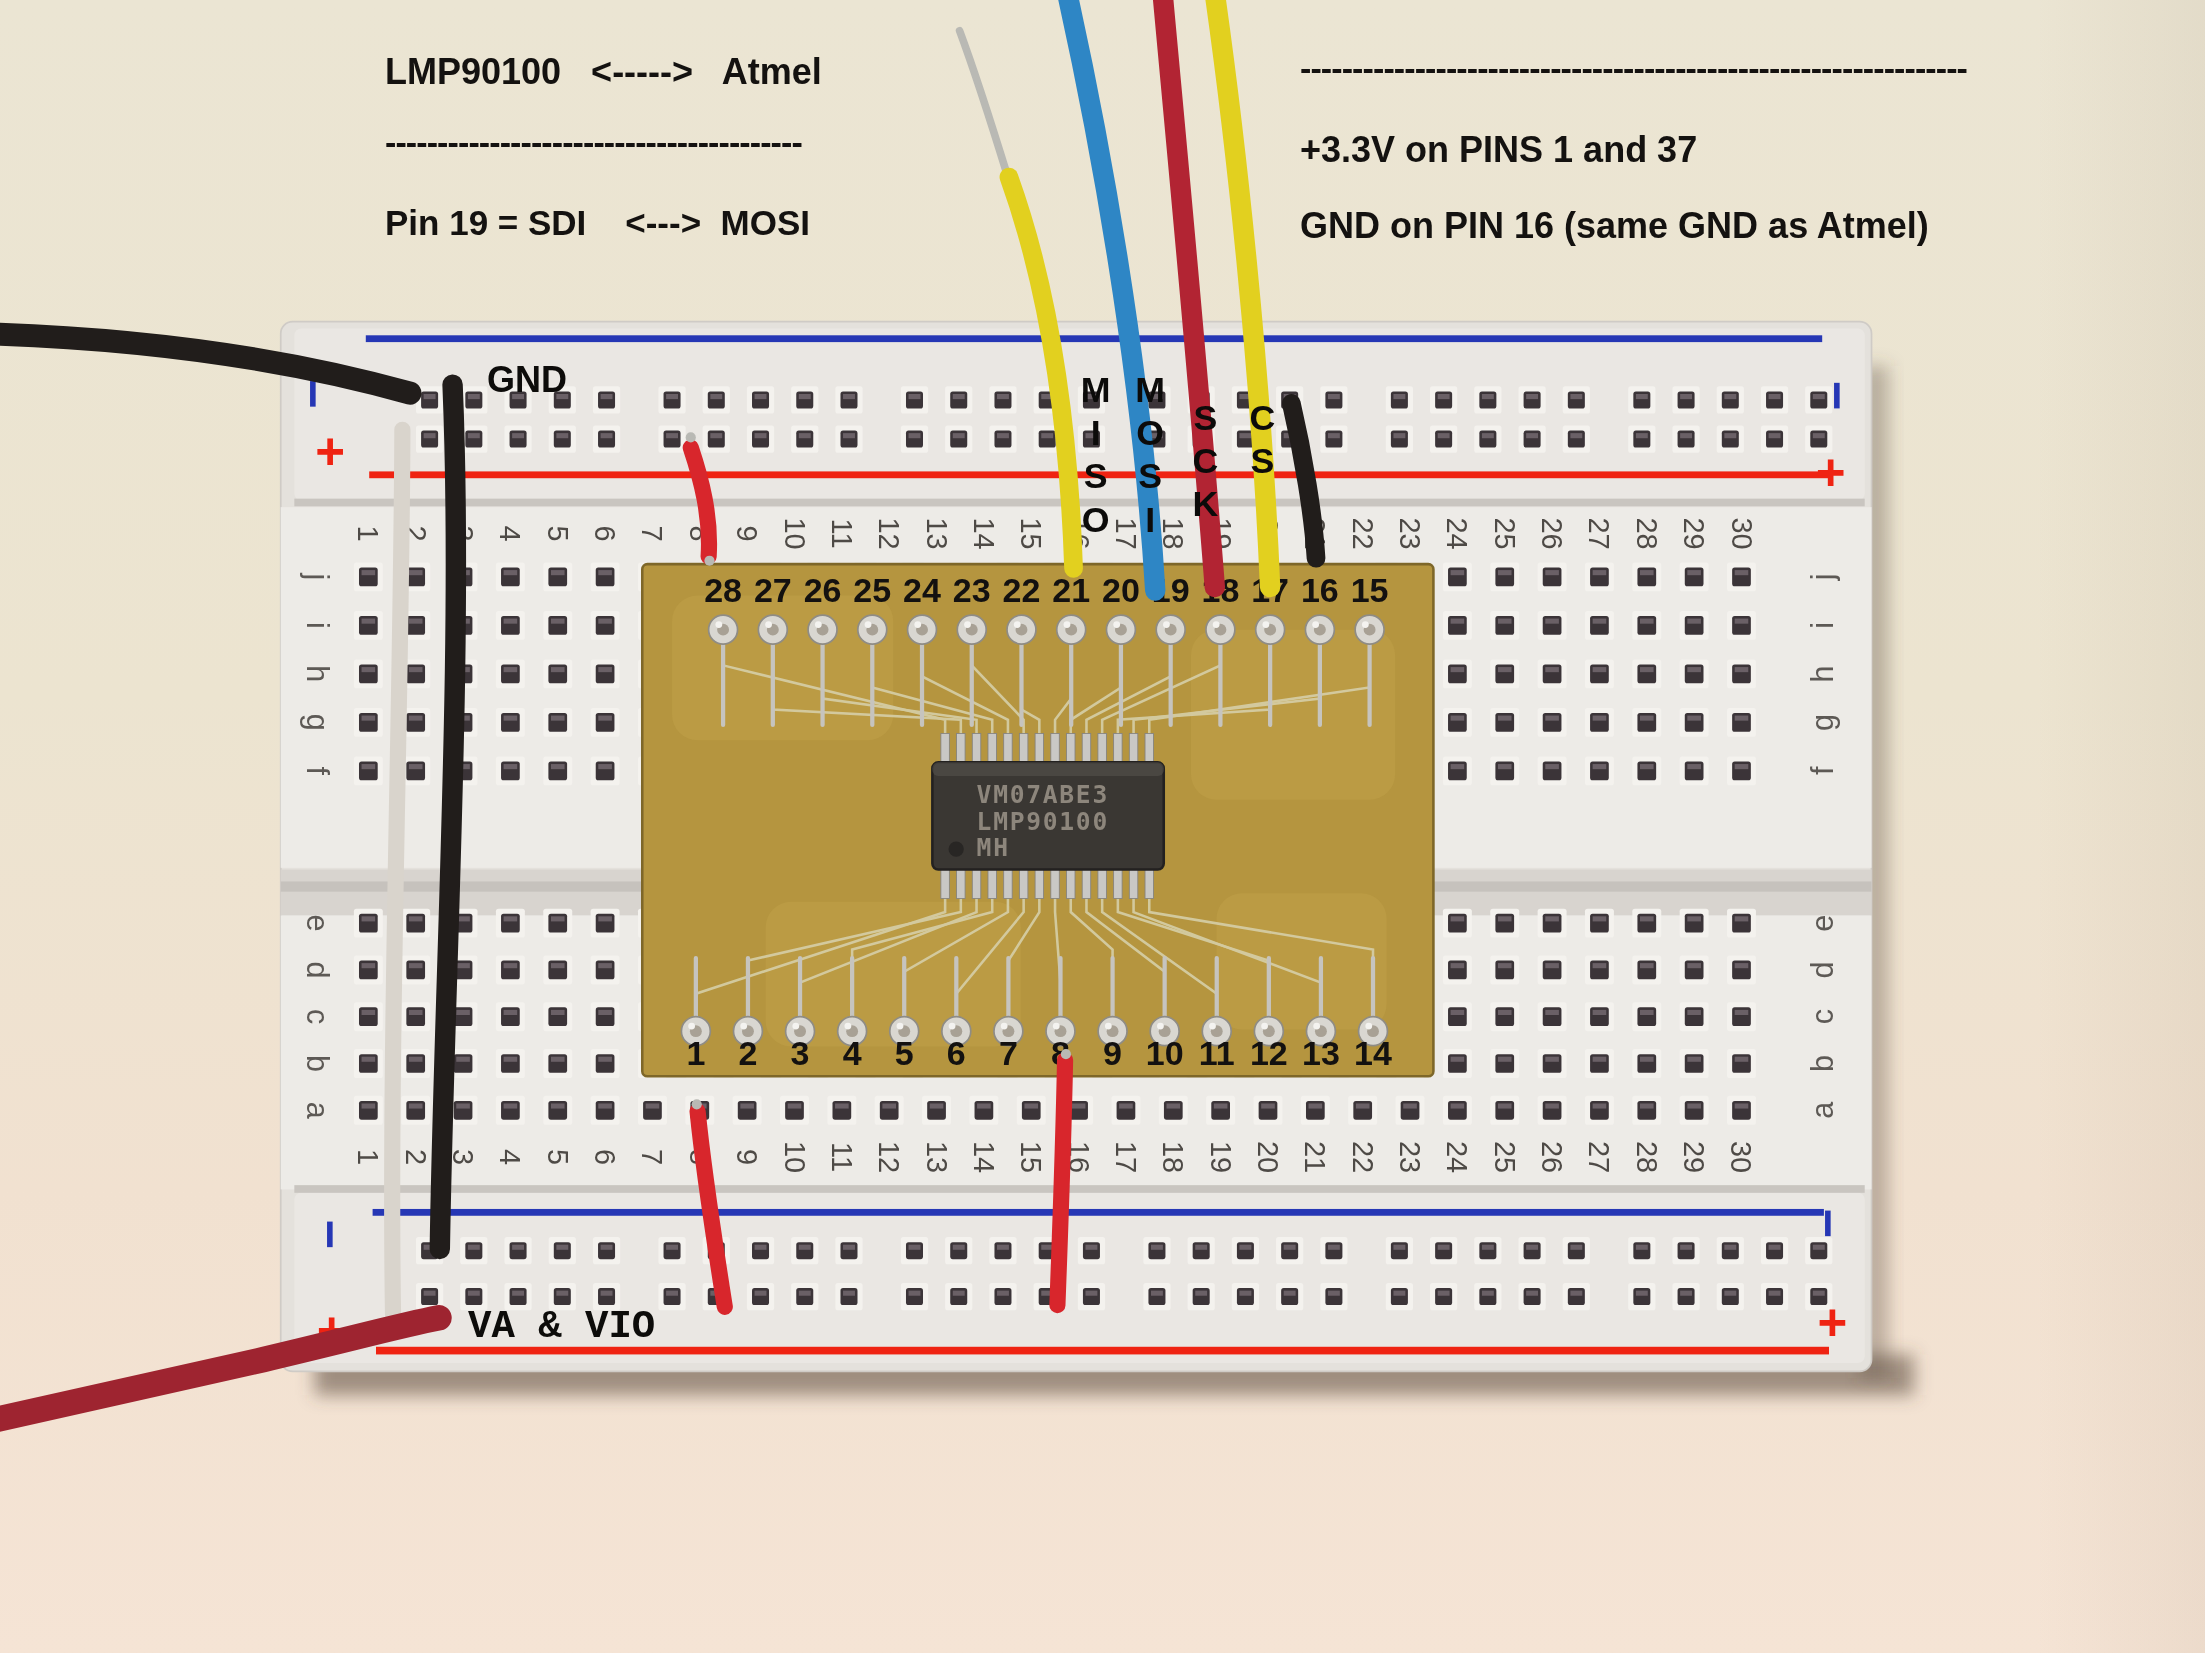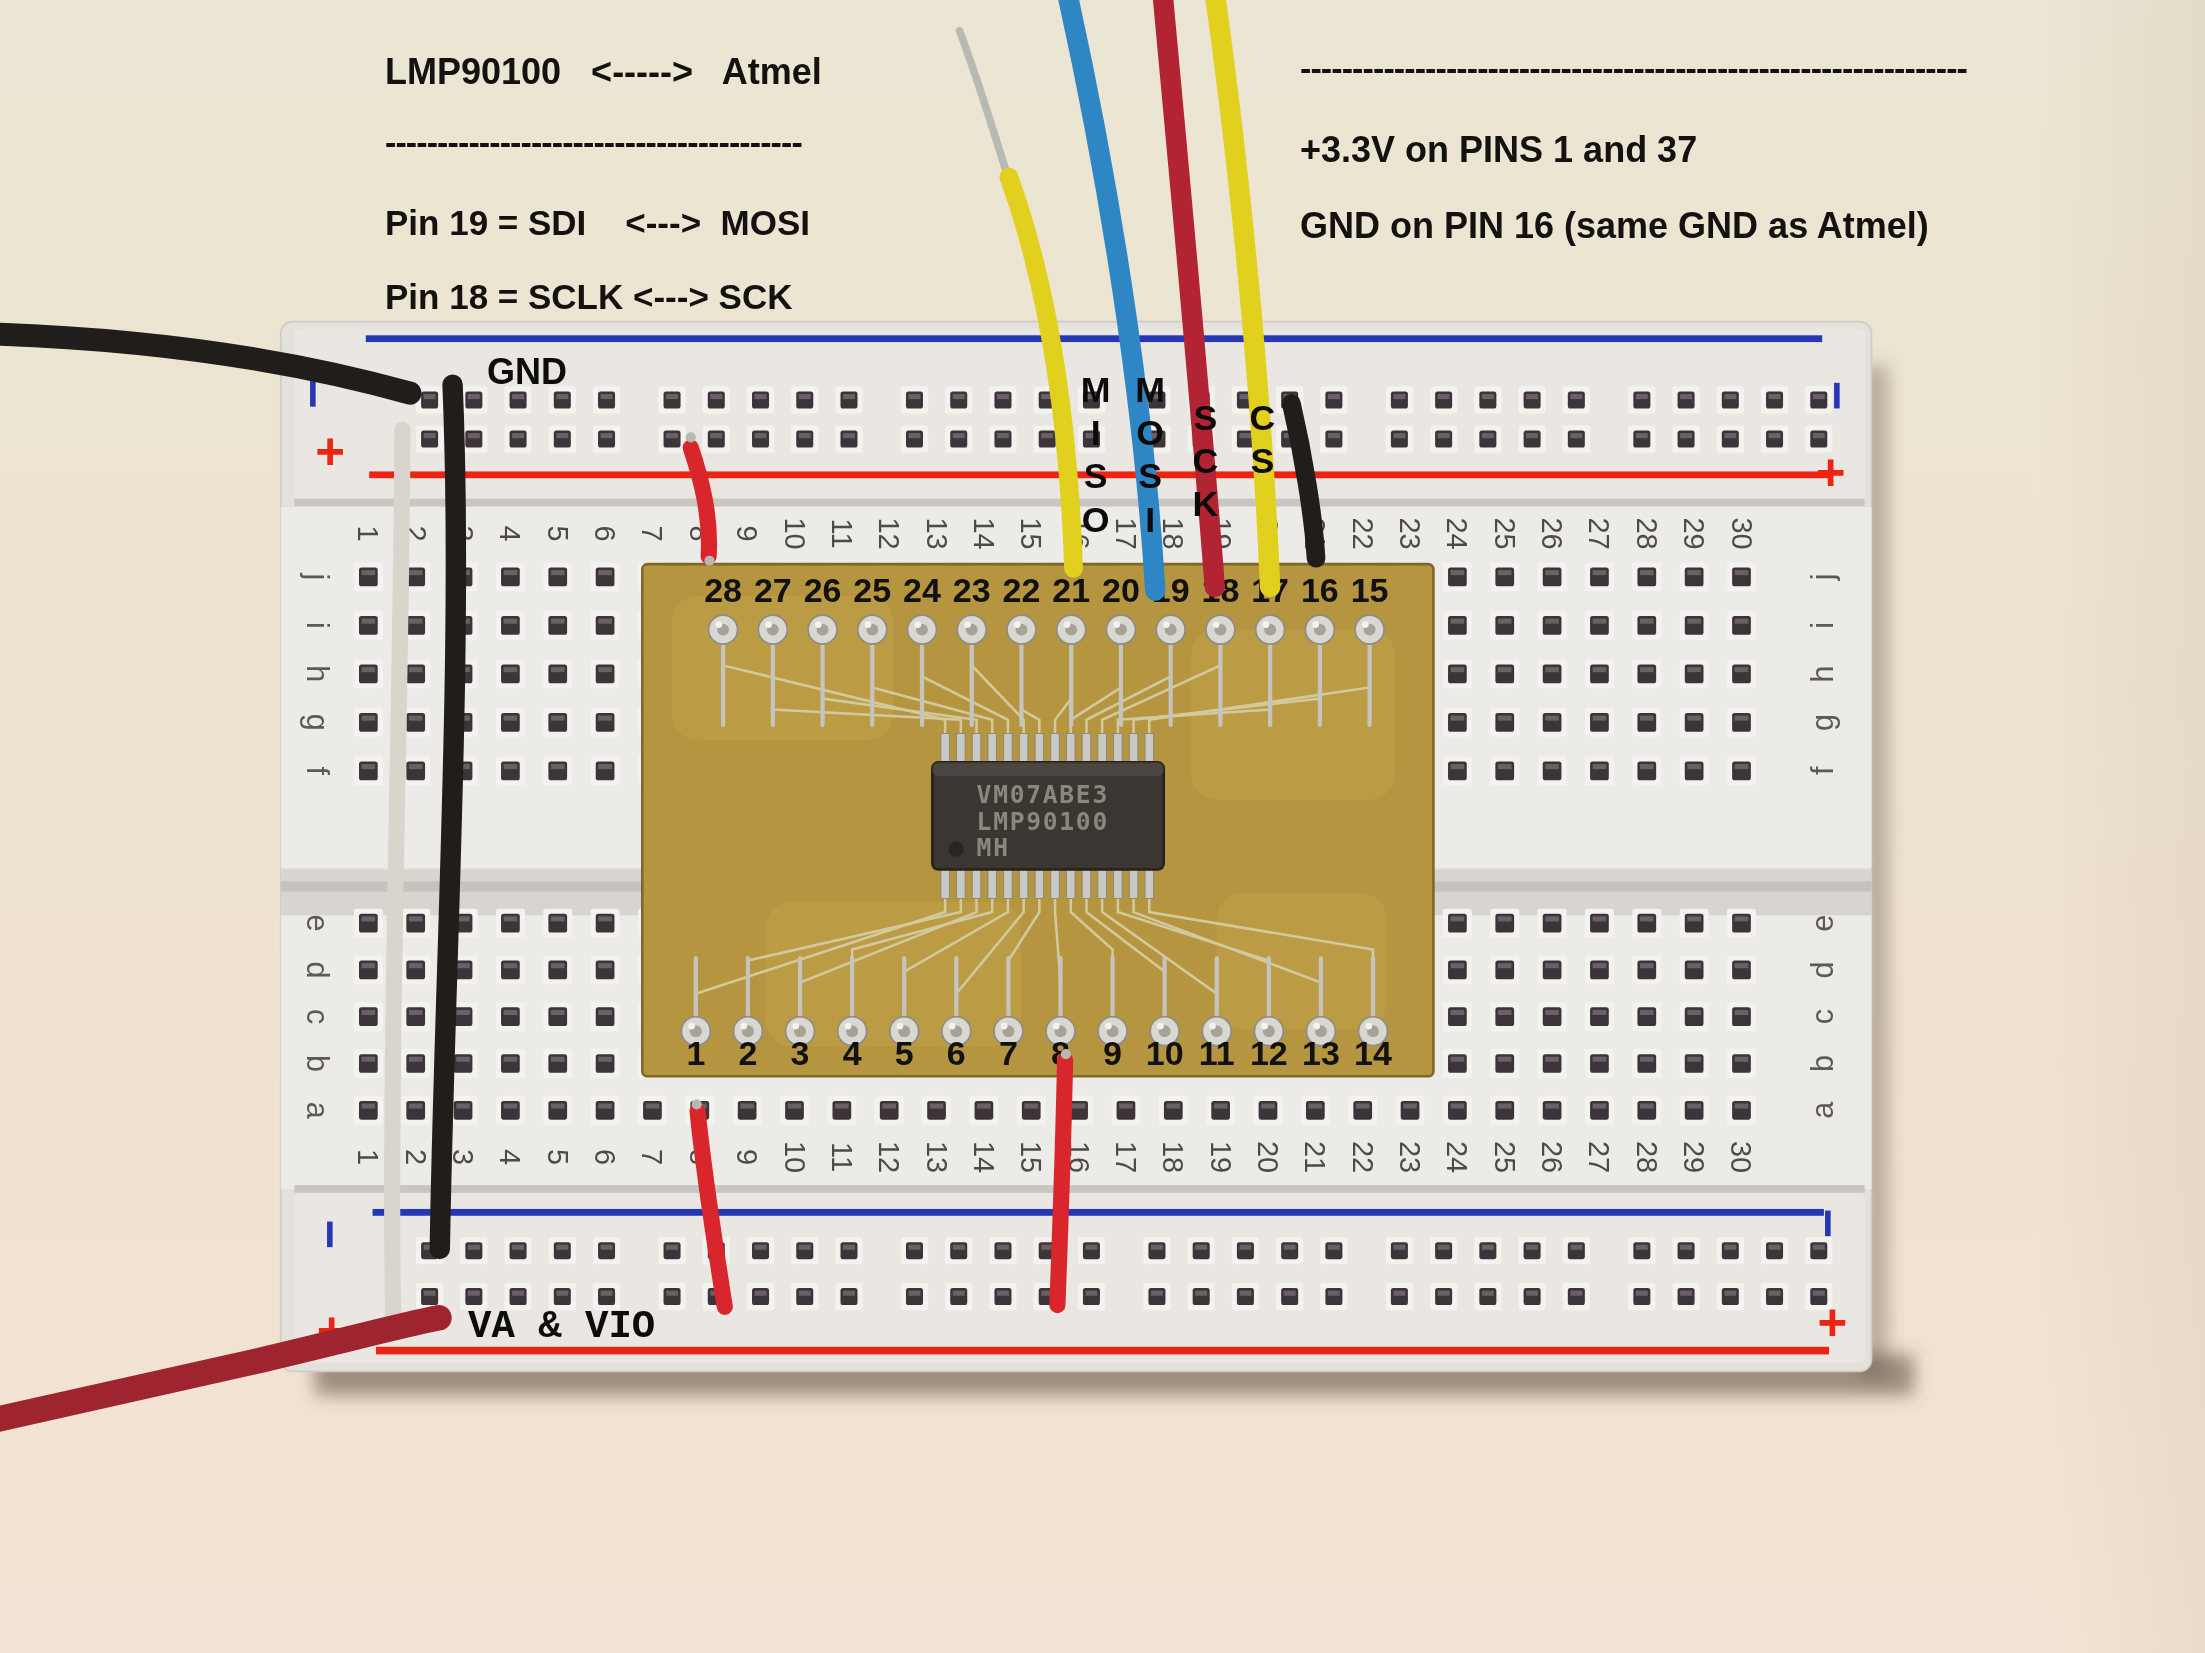--- a/index.html
+++ b/index.html
@@ -5,21 +5,21 @@
   html,body{margin:0;padding:0;background:#e9e2d0;}
   #scene{position:relative;width:2205px;height:1654px;overflow:hidden;
          background:linear-gradient(180deg,#ebe5d3 0%,#ece4d0 42%,#f1e1d0 72%,#f5e4d5 100%);
          font-family:"Liberation Sans",sans-serif;}
   #boardsvg{position:absolute;left:0;top:0;}
   .ann{position:absolute;color:#141210;font-weight:bold;white-space:pre;}
   .ann .t{font-size:36px;line-height:43px;margin-bottom:5.1px;}
   .ann .d{font-size:34px;line-height:29px;letter-spacing:-0.9px;margin-bottom:13.6px;}
   .ann .r{font-size:35px;line-height:44px;}
   .plabel{position:absolute;color:#0d0c0a;font-weight:bold;}
-  #gnd-label{left:487px;top:351px;font-size:36px;}
+  #gnd-label{left:487px;top:359px;font-size:36px;}
   #rail-label{left:468px;top:1305px;font-size:39px;font-family:Liberation Mono, monospace;}
   #paper-shade{position:absolute;right:0;top:0;width:170px;height:100%;
                background:linear-gradient(90deg,rgba(0,0,0,0) 0%,rgba(120,95,70,0.07) 100%);}
 </style>
 </head>
 <body>
 
 <div id="scene">
 
   <svg id="boardsvg" width="2205" height="1654" viewBox="0 0 2592 1944">
@@ -1651,21 +1651,20 @@
         <text x="1417" y="607">K</text>
         <text x="1484" y="505">C</text>
         <text x="1484" y="556">S</text>
       </g>
     </svg>
 
   <div class="ann" style="left:385px;top:20.4px;">
     <div class="t">LMP90100   &lt;-----&gt;   Atmel</div>
     <div class="d">----------------------------------------</div>
     <div class="r">Pin 19 = SDI    &lt;---&gt;  MOSI</div>
-    <div class="r">Pin 18 = SCLK &lt;---&gt; SCK</div>
   </div>
 
   <div class="ann" style="left:1300px;top:24px;">
     <div class="d">----------------------------------------------------------------</div>
     <div class="r" style="font-size:36px;line-height:46px;">+3.3V on PINS 1 and 37</div>
     <div class="r" style="font-size:36px;line-height:46px;">GND on PIN 16 (same GND as Atmel)</div>
   </div>
 
   <div class="plabel" id="gnd-label">GND</div>
   <div class="plabel" id="rail-label">VA &amp; VIO</div>

